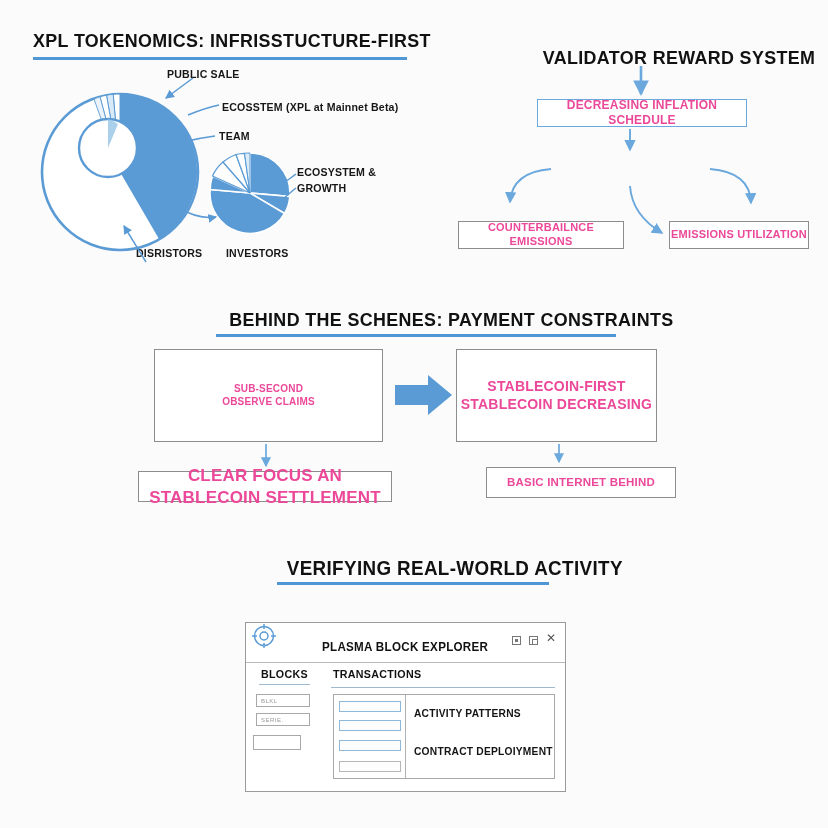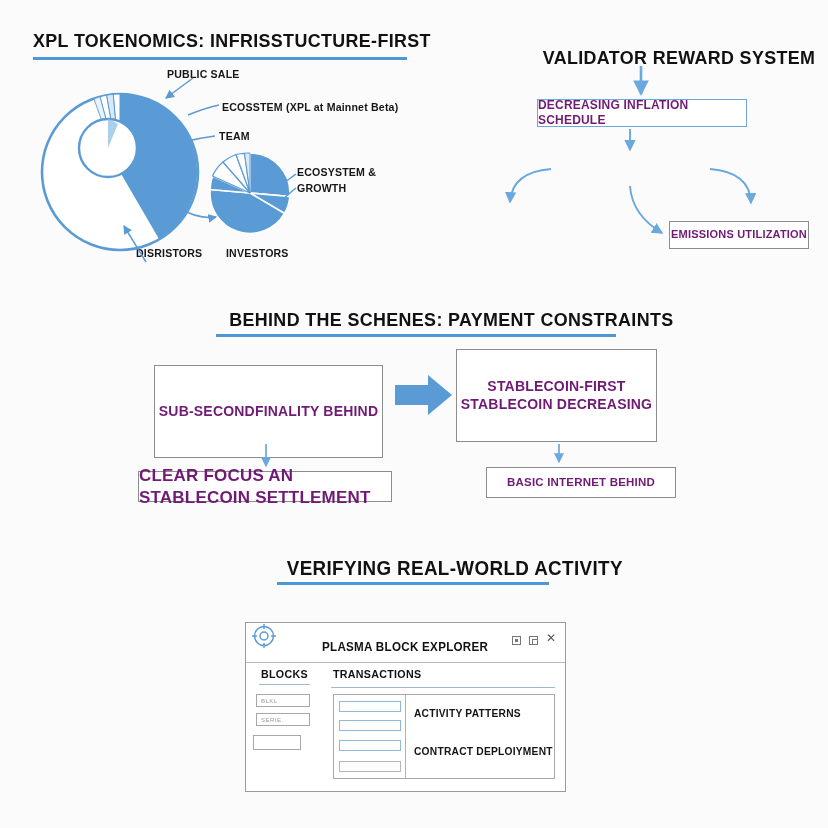--- a/index.html
+++ b/index.html
@@ -47,25 +47,25 @@
   .cap.mix{font-weight:bold;}
 
   
   .fbox{
     position:absolute;
     box-sizing:border-box;
     background:#ffffff;
     display:flex;
     align-items:center;
     justify-content:center;
-    text-align:left;
+    text-align:center;
     font-weight:bold;
     letter-spacing:.2px;
     line-height:1.25;
-    color:#701a75;
+    color:#ec4899;
   }
   .fbox.blue{border:1.6px solid #6aa8dd;}
   .fbox.gray{border:1.4px solid #8d8d8d;}
 
   
   svg.layer{position:absolute;left:0;top:0;width:828px;height:828px;pointer-events:none;}
 
   
   .win{
     position:absolute;
@@ -166,29 +166,30 @@
 <div class="canvas">
 
   <div class="sect-title" style="left:33px;top:30px;">XPL TOKENOMICS:  INFRISSTUCTURE-FIRST</div>
   <div class="uline" style="left:33px;top:57px;width:374px;"></div>
 
   <div class="sect-title center" style="left:534px;top:47px;">VALIDATOR REWARD SYSTEM</div>
 
   <div class="fbox blue" style="left:537px;top:99px;width:210px;height:28px;font-size:12px;">DECREASING INFLATION SCHEDULE</div>
 
 
+  <div class="fbox gray" style="left:458px;top:221px;width:166px;height:28px;font-size:11px;">COUNTERBAILNCE EMISSIONS</div>
 
   <div class="fbox gray" style="left:669px;top:221px;width:140px;height:28px;font-size:11px;">EMISSIONS UTILIZATION</div>
 
   <div class="sect-title center" style="left:215px;top:309px;">BEHIND THE SCHENES:  PAYMENT CONSTRAINTS</div>
   <div class="uline" style="left:216px;top:334px;width:400px;"></div>
 
-  <div class="fbox gray" style="left:154px;top:349px;width:229px;height:93px;font-size:14px;flex-direction:row;margin-top:16px;">
+  <div class="fbox gray" style="left:154px;top:349px;width:229px;height:93px;font-size:10px;flex-direction:column;">
     <span>SUB-SECOND</span>
-    <span>FINALITY BEHIND</span>
+    <span>OBSERVE CLAIMS</span>
   </div>
 
   <div class="fbox gray" style="left:456px;top:349px;width:201px;height:93px;font-size:14px;flex-direction:column;">
     <span>STABLECOIN-FIRST</span>
     <span>STABLECOIN DECREASING</span>
   </div>
 
   <div class="fbox gray" style="left:138px;top:471px;width:254px;height:31px;font-size:17px;">CLEAR FOCUS AN STABLECOIN SETTLEMENT</div>
 
   <div class="fbox gray" style="left:486px;top:467px;width:190px;height:31px;font-size:11.5px;">BASIC INTERNET BEHIND</div>

